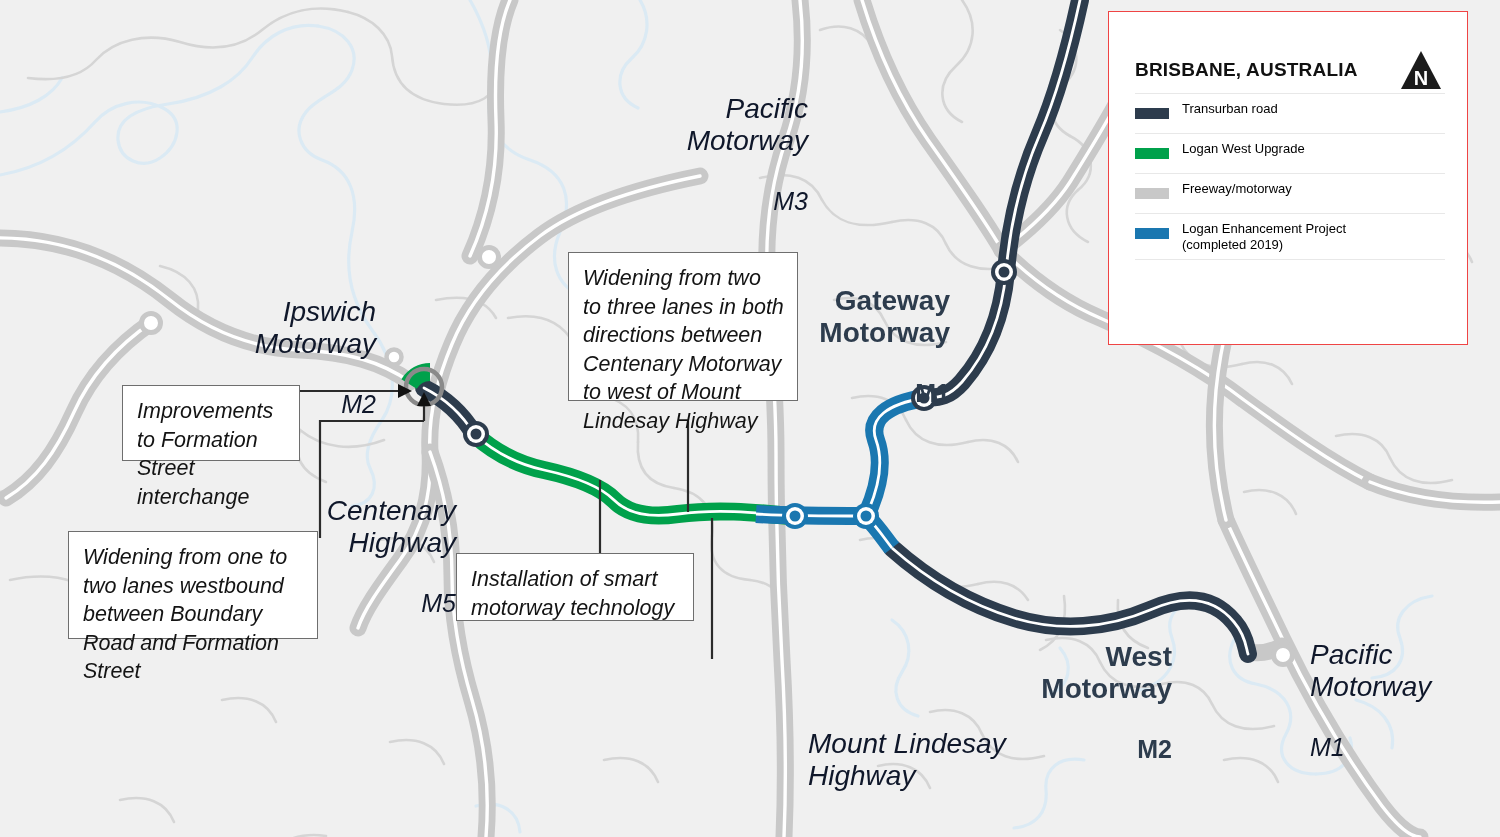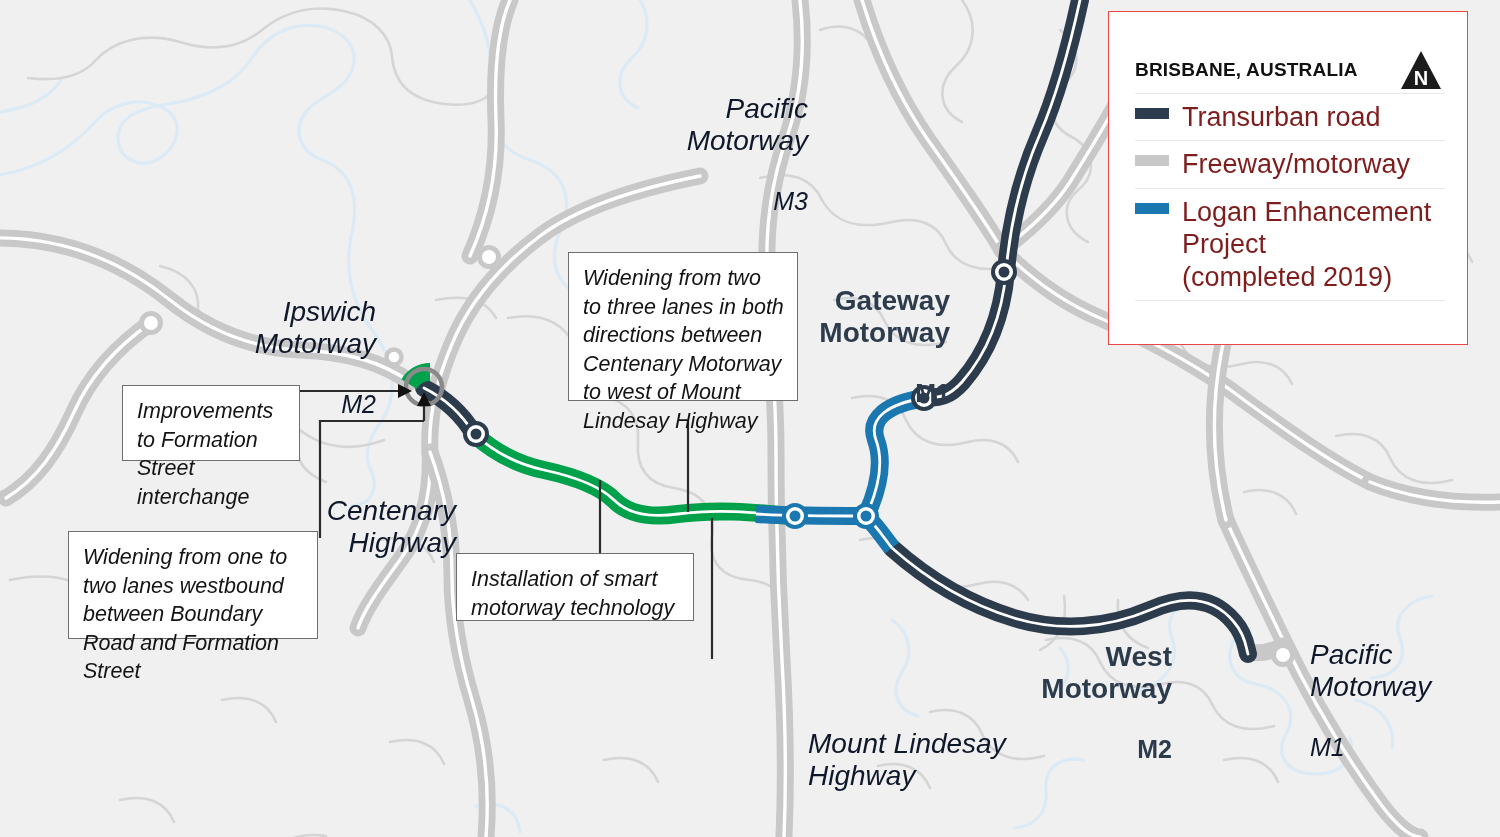--- a/index.html
+++ b/index.html
@@ -58,21 +58,21 @@
   }
   .lg-row{
     display:flex;align-items:flex-start;
     margin:0 22px 0 26px;
     border-top:1px solid #e8e8e8;
     padding:7px 0 7px 0;
     min-height:25px;
   }
   .lg-row:last-child{border-bottom:1px solid #e8e8e8;}
   .lg-sw{width:34px;height:11px;flex:0 0 34px;margin-top:7px;margin-right:13px;}
-  .lg-txt{font-size:27px;color:#7f1d1d;line-height:1.2;font-family:"Liberation Sans", sans-serif;}
+  .lg-txt{font-size:13px;color:#000000;line-height:1.2;font-family:"Liberation Sans", sans-serif;}
 </style>
 </head>
 <body>
 
 <div id="stage">
 
   <svg id="mapsvg" viewBox="0 0 1500 837">
 
     <g fill="none" stroke="#dbeaf4" stroke-width="3.2" stroke-linecap="round" stroke-linejoin="round">
       <path d="M0,175 C40,168 70,150 95,122 C112,103 140,96 163,108 C186,120 178,146 160,158 C142,170 120,160 118,140 C116,118 140,108 168,104 C210,98 238,80 252,58 C266,36 290,22 318,26"></path>
@@ -293,20 +293,21 @@
 
   <div class="maplabel lbl-grey ta-r" style="left:196px;top:265px;width:180px;">
     <span class="nm">Ipswich
 Motorway</span>
     <span class="rt">M2</span>
   </div>
 
   <div class="maplabel lbl-grey ta-r" style="left:254px;top:464px;width:202px;">
     <span class="nm">Centenary
 Highway</span>
+    <span class="rt">M5</span>
   </div>
 
   <div class="maplabel lbl-dark ta-r" style="left:770px;top:254px;width:180px;">
     <span class="nm">Gateway
 Motorway</span>
     <span class="rt">M1</span>
   </div>
 
   <div class="maplabel lbl-dark ta-r" style="left:990px;top:610px;width:182px;">
     <span class="nm">West
@@ -342,20 +343,24 @@
         <polygon points="24,4 44,42 4,42" fill="#1b1b1b"></polygon>
         <text x="24" y="38" text-anchor="middle" font-family="Liberation Sans, sans-serif" font-size="20" font-weight="700" fill="#ffffff">N</text>
       </svg>
     </div>
 
     <div class="lg-row">
       <span class="lg-sw" style="background:#2d3c4d;"></span>
       <span class="lg-txt">Transurban road</span>
     </div>
 
+    <div class="lg-row">
+      <span class="lg-sw" style="background:#00a14b;"></span>
+      <span class="lg-txt">Logan West Upgrade</span>
+    </div>
 
     <div class="lg-row">
       <span class="lg-sw" style="background:#c8c8c8;"></span>
       <span class="lg-txt">Freeway/motorway</span>
     </div>
 
     <div class="lg-row">
       <span class="lg-sw" style="background:#1a77b0;"></span>
       <span class="lg-txt" style="white-space:pre-line;">Logan Enhancement Project
 (completed 2019)</span>

